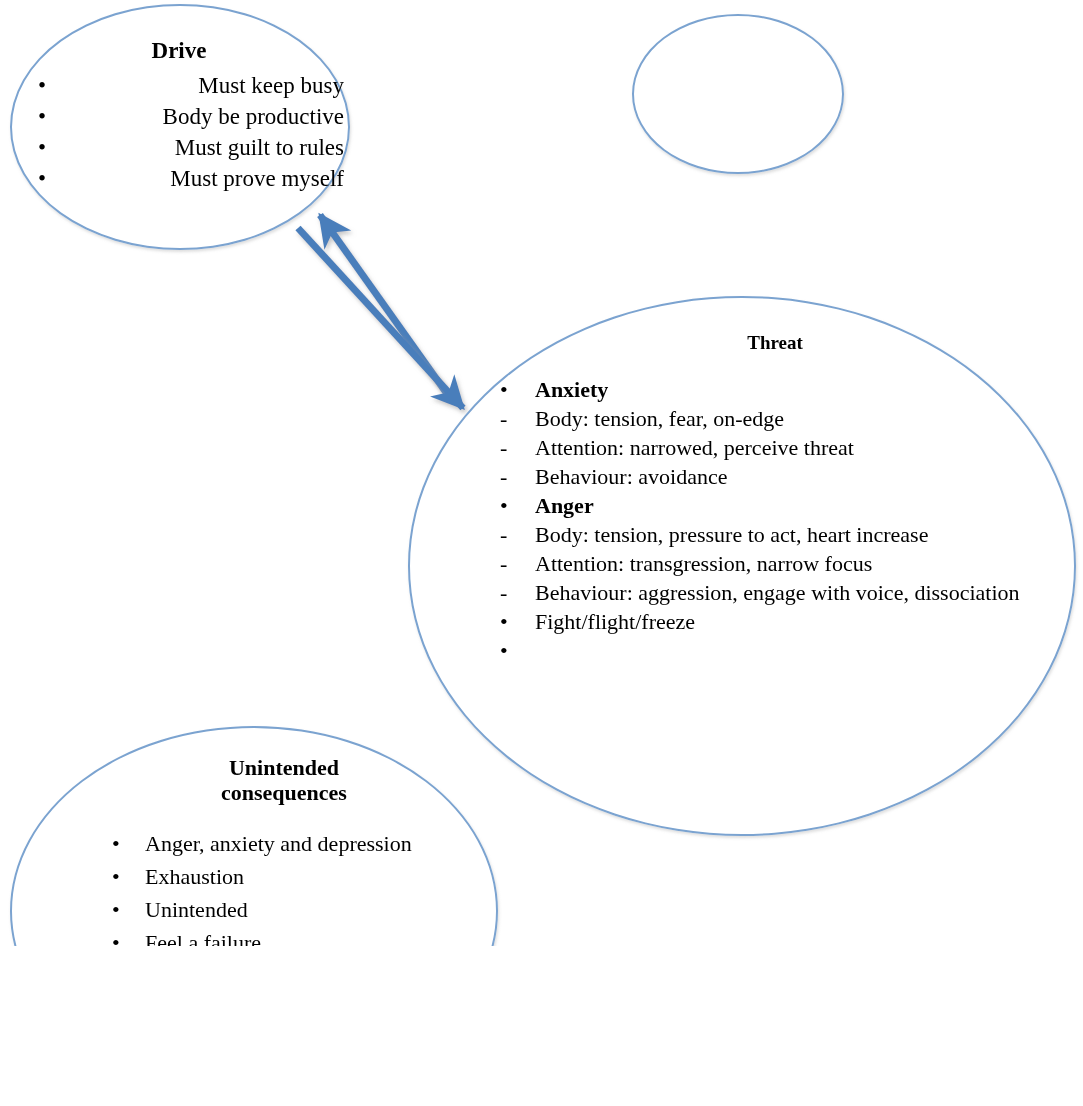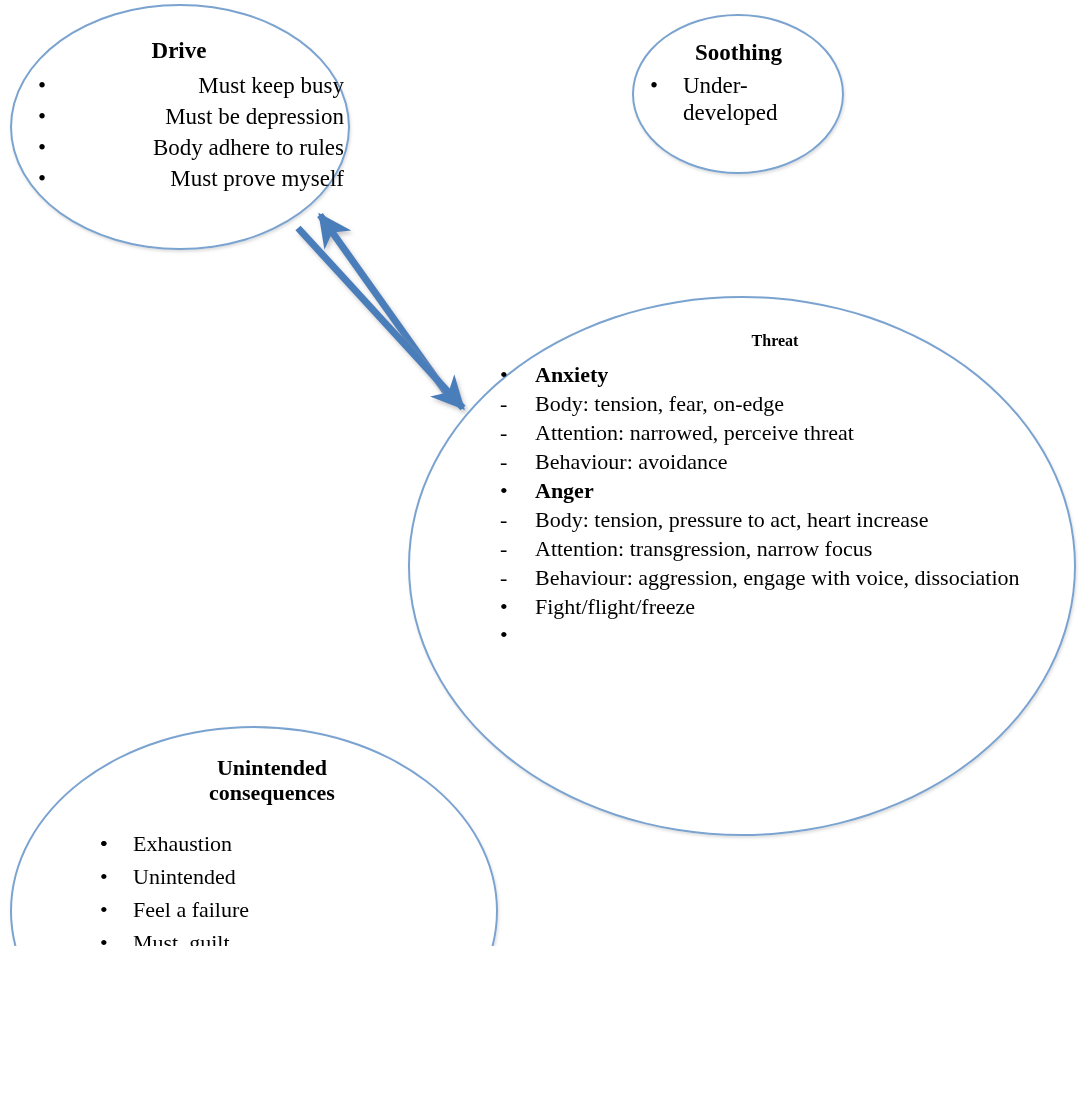--- a/index.html
+++ b/index.html
@@ -78,26 +78,26 @@
   
   #soothing-ellipse { left: 632px; top: 14px; width: 212px; height: 160px; }
   #soothing-content { left: 636px; top: 40px; width: 205px; font-size: 23px; }
   #soothing-content .node-title { font-size: 23px; margin-bottom: 6px; }
   #soothing-content ul.bullets { margin-left: 14px; }
   #soothing-content ul.bullets li { padding-left: 33px; }
 
   
   #threat-ellipse { left: 408px; top: 296px; width: 668px; height: 540px; }
   #threat-content { left: 500px; top: 332px; width: 580px; font-size: 22px; }
-  #threat-content .node-title { font-size: 16px; margin-bottom: 12px; padding-right: 30px; }
+  #threat-content .node-title { font-size: 19px; margin-bottom: 24px; padding-right: 30px; }
   #threat-content ul.bullets li { padding-left: 35px; margin-bottom: 3px; }
 
   
   #unintended-ellipse { left: 10px; top: 726px; width: 488px; height: 370px; }
-  #unintended-content { left: 72px; top: 756px; width: 400px; font-size: 22px; }
+  #unintended-content { left: 84px; top: 756px; width: 400px; font-size: 22px; }
   #unintended-content .node-title { font-size: 22px; margin-bottom: 26px; }
   #unintended-content ul.bullets { margin-left: 28px; }
   #unintended-content ul.bullets li { padding-left: 33px; margin-bottom: 7px; }
 </style>
 </head>
 <body>
 
 <div id="canvas">
 
   <svg id="arrow-layer" viewBox="0 0 1083 1106">
@@ -130,43 +130,34 @@
   <div class="ellipse" id="drive-ellipse"></div>
   <div class="node-content" id="drive-content">
     <div class="node-title">Drive</div>
     <ul class="bullets">
       <li class="dot">
         <span class="marker"></span>
         <span class="item-text">Must keep busy</span>
       </li>
       <li class="dot">
         <span class="marker"></span>
-        <span class="item-text">Must be depression</span>
-      </li>
-      <li class="dot">
-        <span class="marker"></span>
-        <span class="item-text">Body adhere to rules</span>
+        <span class="item-text">Body be productive</span>
+      </li>
+      <li class="dot">
+        <span class="marker"></span>
+        <span class="item-text">Must guilt to rules</span>
       </li>
       <li class="dot">
         <span class="marker"></span>
         <span class="item-text">Must prove myself</span>
       </li>
     </ul>
   </div>
 
   <div class="ellipse" id="soothing-ellipse"></div>
-  <div class="node-content" id="soothing-content">
-    <div class="node-title">Soothing</div>
-    <ul class="bullets">
-      <li class="dot">
-        <span class="marker"></span>
-        <span class="item-text">Under-developed</span>
-      </li>
-    </ul>
-  </div>
 
   <div class="ellipse" id="threat-ellipse"></div>
   <div class="node-content" id="threat-content">
     <div class="node-title">Threat</div>
     <ul class="bullets">
       <li class="dot bold-item">
         <span class="marker"></span>
         <span class="item-text">Anxiety</span>
       </li>
       <li class="dash">
@@ -207,20 +198,21 @@
     </ul>
   </div>
 
   <div class="ellipse" id="unintended-ellipse"></div>
   <div class="node-content" id="unintended-content">
     <div class="node-title">Unintended
 consequences</div>
     <ul class="bullets">
       <li class="dot">
         <span class="marker"></span>
+        <span class="item-text">Anger, anxiety and depression</span>
       </li>
       <li class="dot">
         <span class="marker"></span>
         <span class="item-text">Exhaustion</span>
       </li>
       <li class="dot">
         <span class="marker"></span>
         <span class="item-text">Unintended</span>
       </li>
       <li class="dot">

